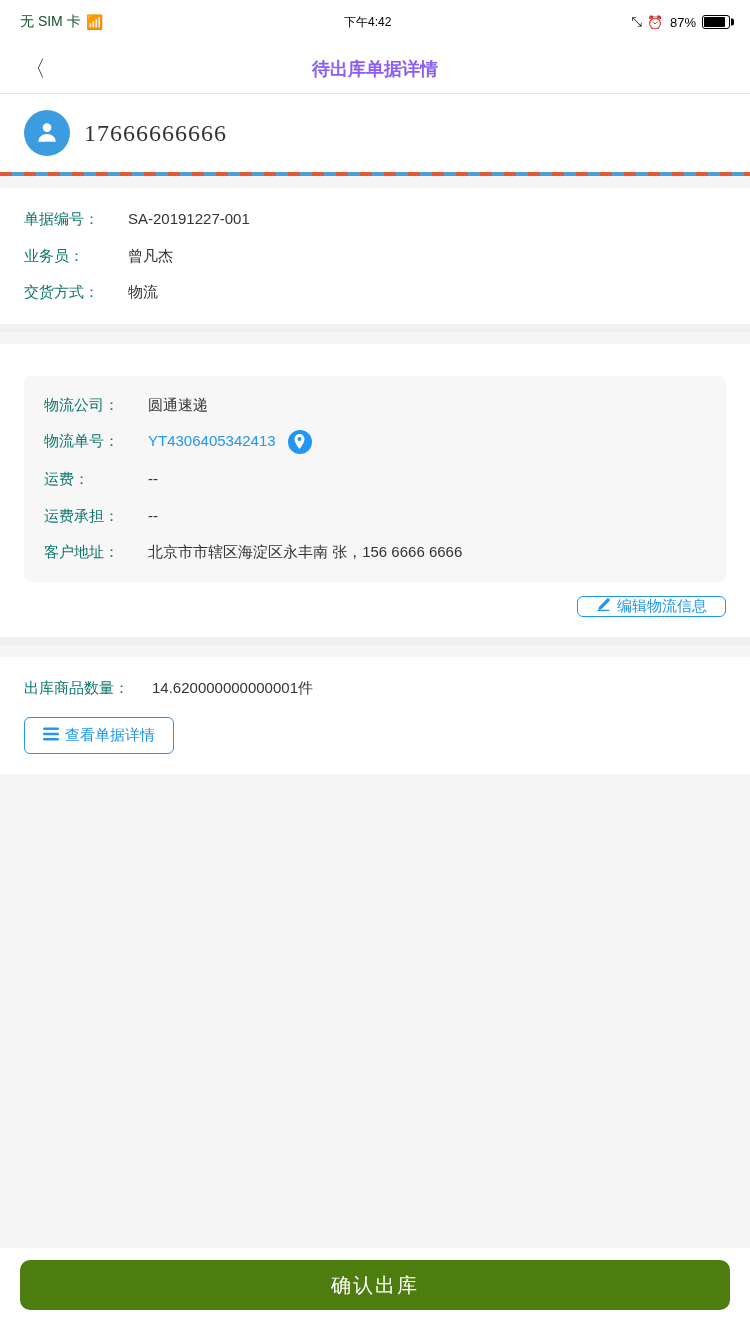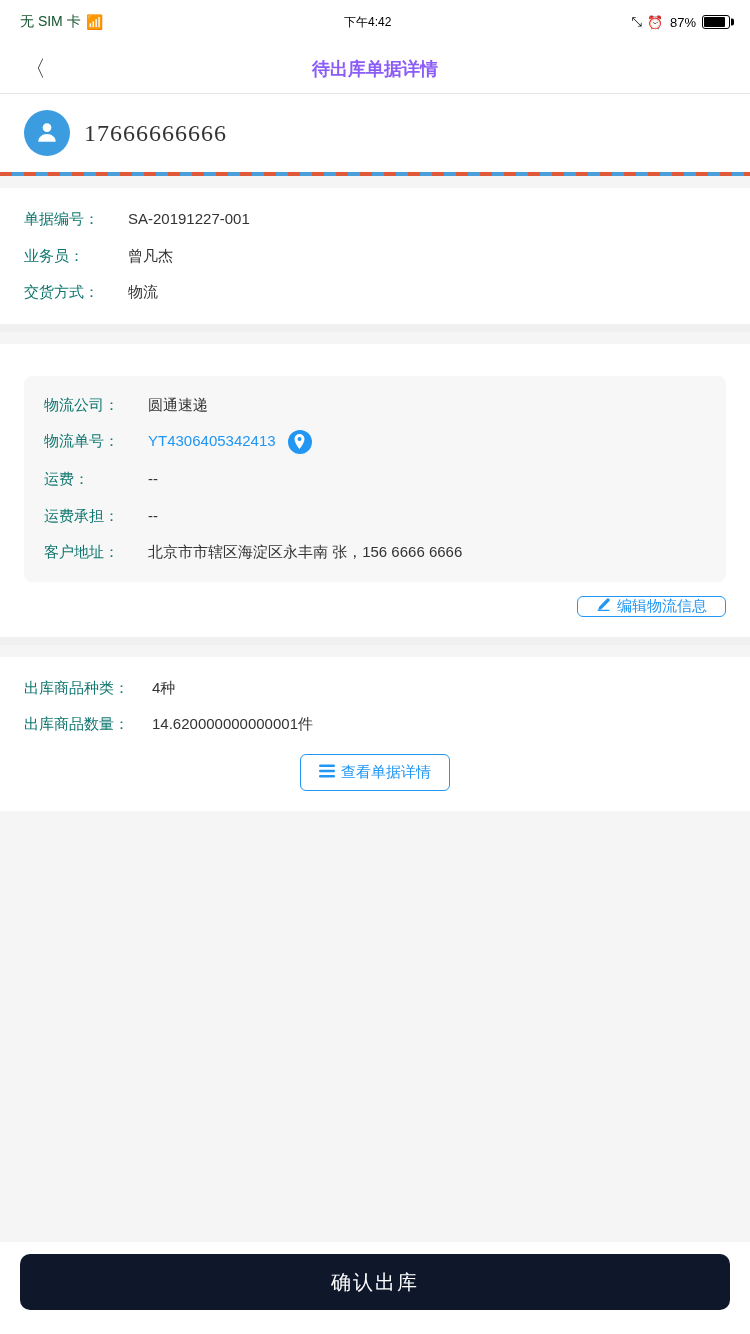--- a/index.html
+++ b/index.html
@@ -177,21 +177,21 @@
     
     .goods-section {
       background: #fff;
       margin-top: 12px;
       padding: 20px 24px;
     }
 
     
     .view-btn-row {
       display: flex;
-      justify-content: center;
+      justify-content: flex-start;
       margin-top: 18px;
     }
     .view-btn {
       display: flex;
       align-items: center;
       gap: 6px;
       border: 1.5px solid #2196f3;
       border-radius: 6px;
       padding: 8px 18px;
       color: #2196f3;
@@ -210,22 +210,22 @@
     .confirm-btn-wrap {
       position: fixed;
       bottom: 0;
       left: 0;
       width: 750px;
       background: #fff;
       padding: 12px 20px 24px;
     }
     .confirm-btn {
       width: 100%;
-      height: 56px;
-      background: #0f172a;
+      height: 50px;
+      background: #4d7c0f;
       border-radius: 10px;
       border: none;
       color: #fff;
       font-size: 20px;
       font-weight: 500;
       cursor: pointer;
       letter-spacing: 2px;
     }
 
     .divider-line {
@@ -329,24 +329,20 @@
         </svg>
       </span>
       <span>编辑物流信息</span>
     </button>
   </div>
 </div>
 
 <div class="divider-line"></div>
 
 <div class="goods-section">
-  <div class="info-row">
-    <span class="info-label" style="min-width:120px">出库商品种类：</span>
-    <span class="info-value">4种</span>
-  </div>
   <div class="info-row">
     <span class="info-label" style="min-width:120px">出库商品数量：</span>
     <span class="info-value">14.620000000000001件</span>
   </div>
 
   <div class="view-btn-row">
     <button class="view-btn">
       <span>
         <svg width="16" height="14" viewBox="0 0 20 16" fill="#2196f3">
           <rect x="0" y="0" width="20" height="3" rx="1.5"></rect>

